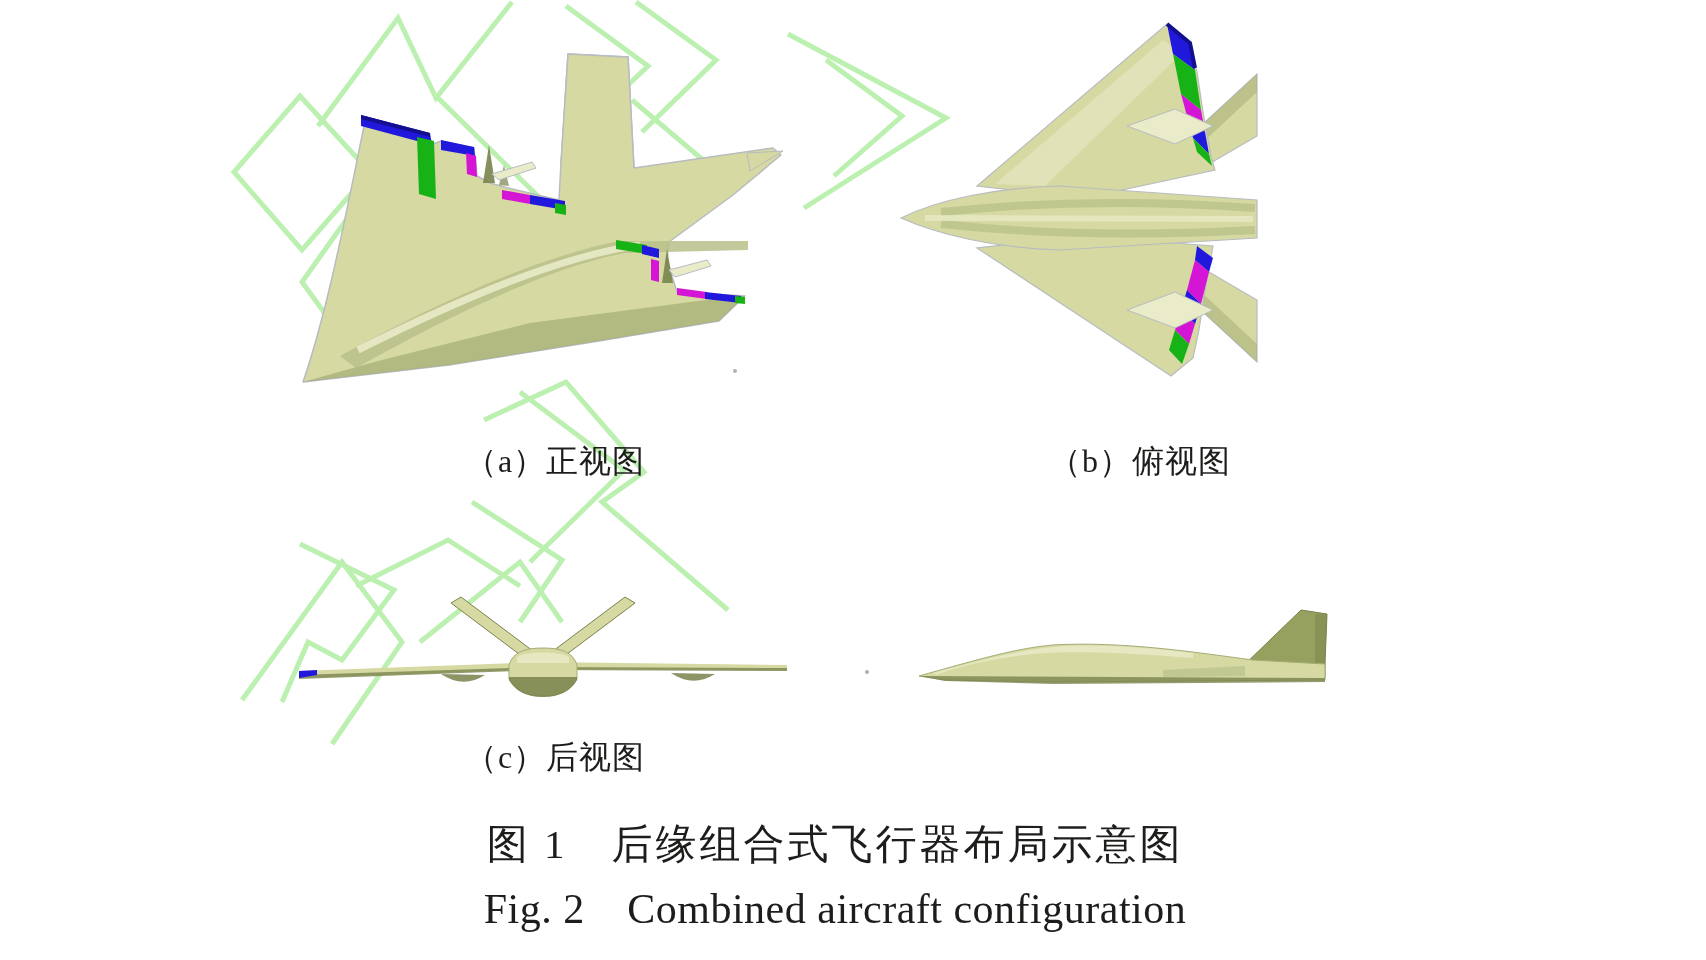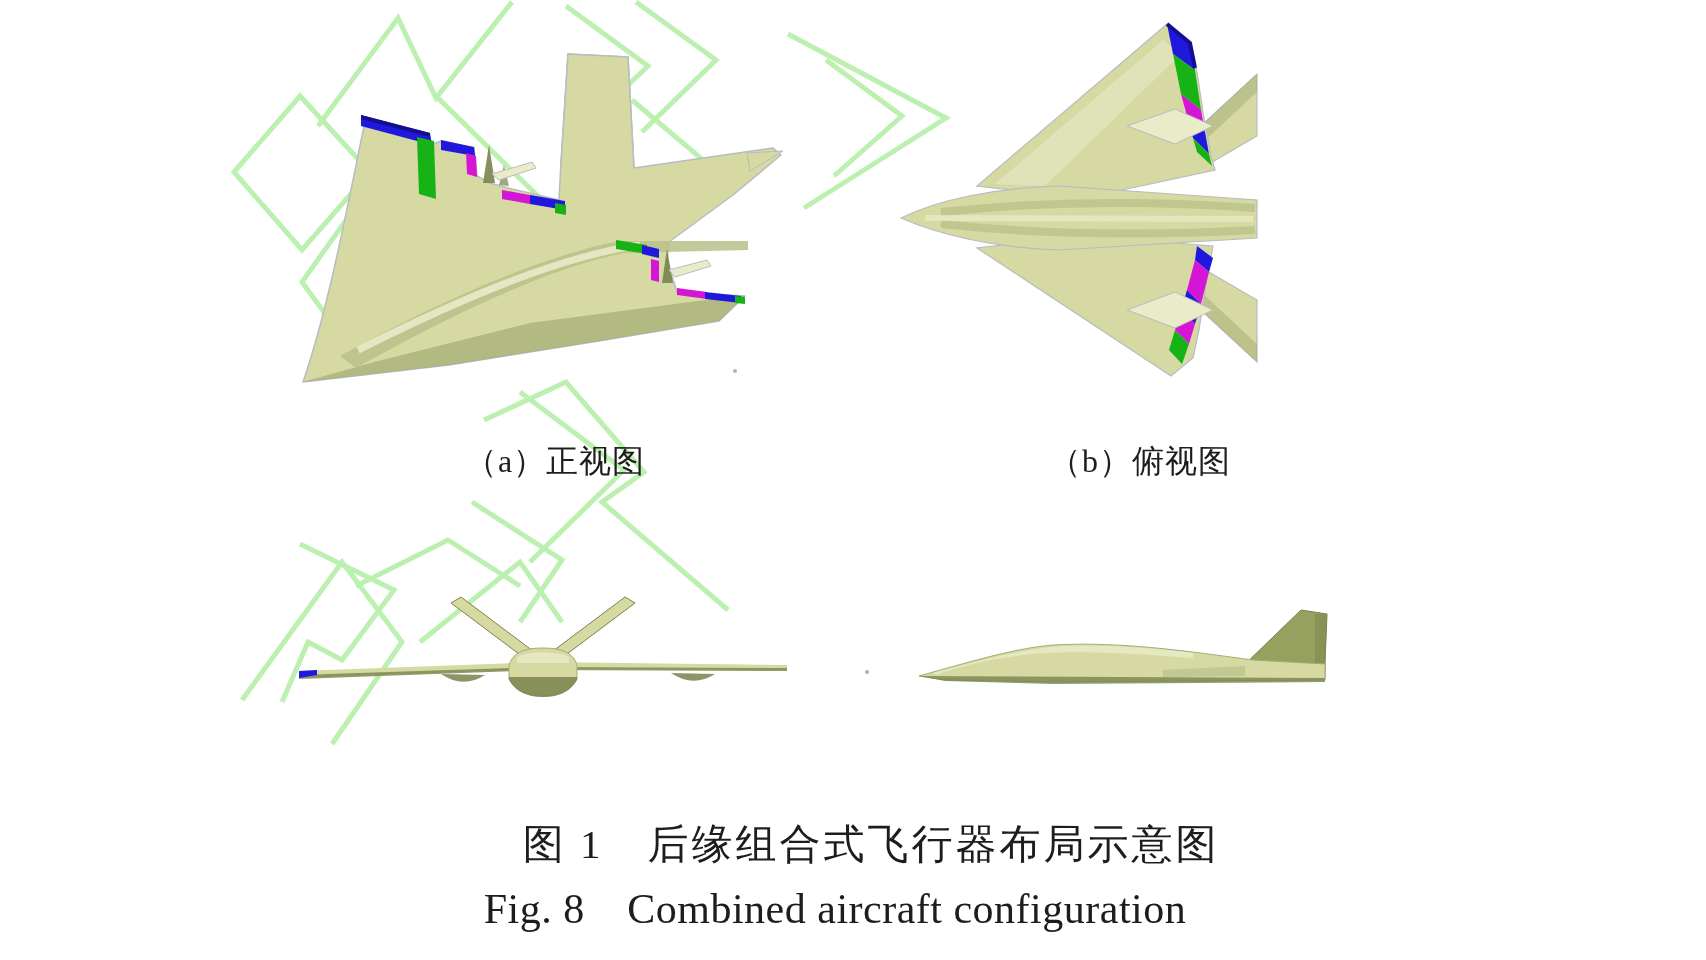--- a/index.html
+++ b/index.html
@@ -19,21 +19,21 @@
   .plane-b{left:845px;top:14px;}
   .plane-c{left:293px;top:553px;}
   .plane-d{left:853px;top:598px;}
   .subcap{position:absolute;width:430px;text-align:center;font-size:32px;line-height:40px;
           letter-spacing:1px;white-space:pre;color:var(--text);}
   .cap-a{left:340px;top:441px;}
   .cap-b{left:925px;top:441px;}
   .cap-c{left:340px;top:737px;}
   .cap-d{left:925px;top:737px;}
   .figcap{position:absolute;left:0;width:1670px;text-align:center;white-space:pre;color:var(--text);}
-  .figcap-zh{top:820px;font-size:41px;line-height:48px;letter-spacing:3px;padding-left:36px;}
+  .figcap-zh{top:820px;font-size:41px;line-height:48px;letter-spacing:3px;}
   .figcap-en{top:884px;font-size:42px;line-height:50px;letter-spacing:.5px;}
 </style>
 </head>
 <body>
 
 <div class="page">
 
   <svg id="wm" class="abs" width="1706" height="960" viewBox="0 0 1706 960">
     <g fill="none" stroke="var(--watermark)" stroke-width="5" stroke-linejoin="miter" opacity=".9">
       <path d="M318,126 L398,18 L436,98 L512,2"></path>
@@ -150,17 +150,18 @@
       <path fill="var(--body)" stroke="var(--body-shadow)" stroke-width="1" d="M66,78 C130,60 165,50 200,47 C268,43 340,54 400,62 L472,66 L472,82 L200,84 L92,82 Z"></path>
       <path fill="var(--body-light)" opacity=".8" d="M80,75 C140,58 180,50 210,48 C250,46 300,50 340,55 L340,60 C280,55 220,52 180,56 C140,60 100,70 84,77 Z"></path>
       <path fill="var(--body-dark)" opacity=".8" d="M66,78 L472,80 L472,84 L200,86 L92,83 Z"></path>
       <path fill="var(--body-mid)" opacity=".7" d="M310,72 L392,68 L392,78 L310,79 Z"></path>
       <circle cx="14" cy="74" r="2" fill="#8a8f94" opacity=".7"></circle>
     </g>
   </svg>
 
   <div class="subcap cap-a">（a）正视图</div>
   <div class="subcap cap-b">（b）俯视图</div>
+  <div class="subcap cap-c">（c）后视图</div>
 
   <div class="figcap figcap-zh">图 1　后缘组合式飞行器布局示意图</div>
-  <div class="figcap figcap-en">Fig. 8 Combined aircraft configuration</div>
+  <div class="figcap figcap-en">Fig. 2 Combined aircraft configuration</div>
 
 </div>
 
 </body></html>

